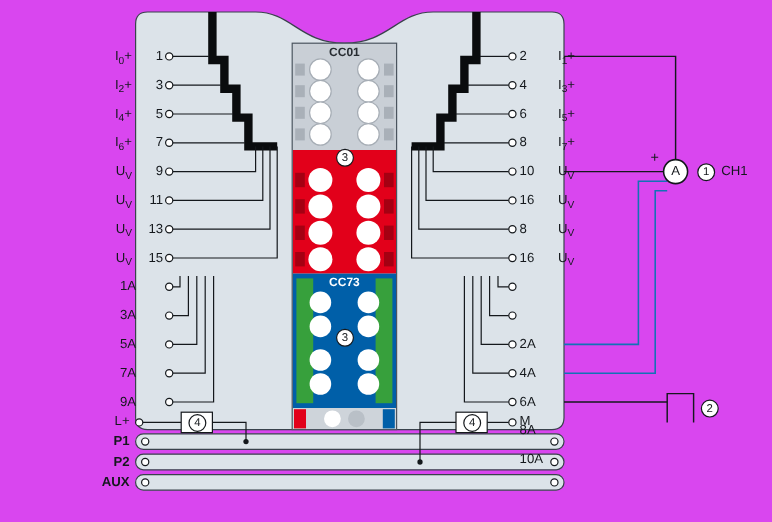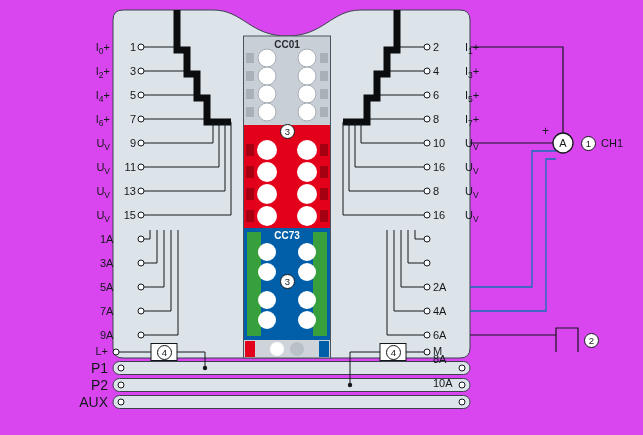--- a/index.html
+++ b/index.html
@@ -16,21 +16,21 @@
   .rows-l .tpin { width:26px; text-align:right; font-size:11px; }
   .rows-r { position:absolute; left:433px; top:35px; width:70px; z-index:2; }
   .rows-r .trow { height:24px; display:flex; align-items:center; }
   .rows-r .tpin { width:17px; text-align:left; font-size:11px; }
   .rows-r .tlabel { margin-left:15px; font-size:11px; }
   .apins-l { position:absolute; left:100px; top:227px; width:30px; z-index:2;
              text-align:left; font-size:11px; line-height:24px; }
   .apins-r { position:absolute; left:433px; top:227px; width:40px; z-index:2;
              text-align:left; font-size:11px; line-height:24px;margin-top:48px; }
   .buses { position:absolute; left:70px; top:360px; width:38px; z-index:2;
-           text-align:right; font-size:14px; line-height:17px; }
+           text-align:right; font-size:11px; line-height:17px;font-weight:bold; }
   .cc { position:absolute; width:86px; text-align:center; font-size:10px; font-weight:bold; z-index:2; }
 </style>
 </head>
 <body>
 
 <div class="stage">
 
   <svg width="643" height="435" viewBox="0 0 643 435">
 
     <g>

